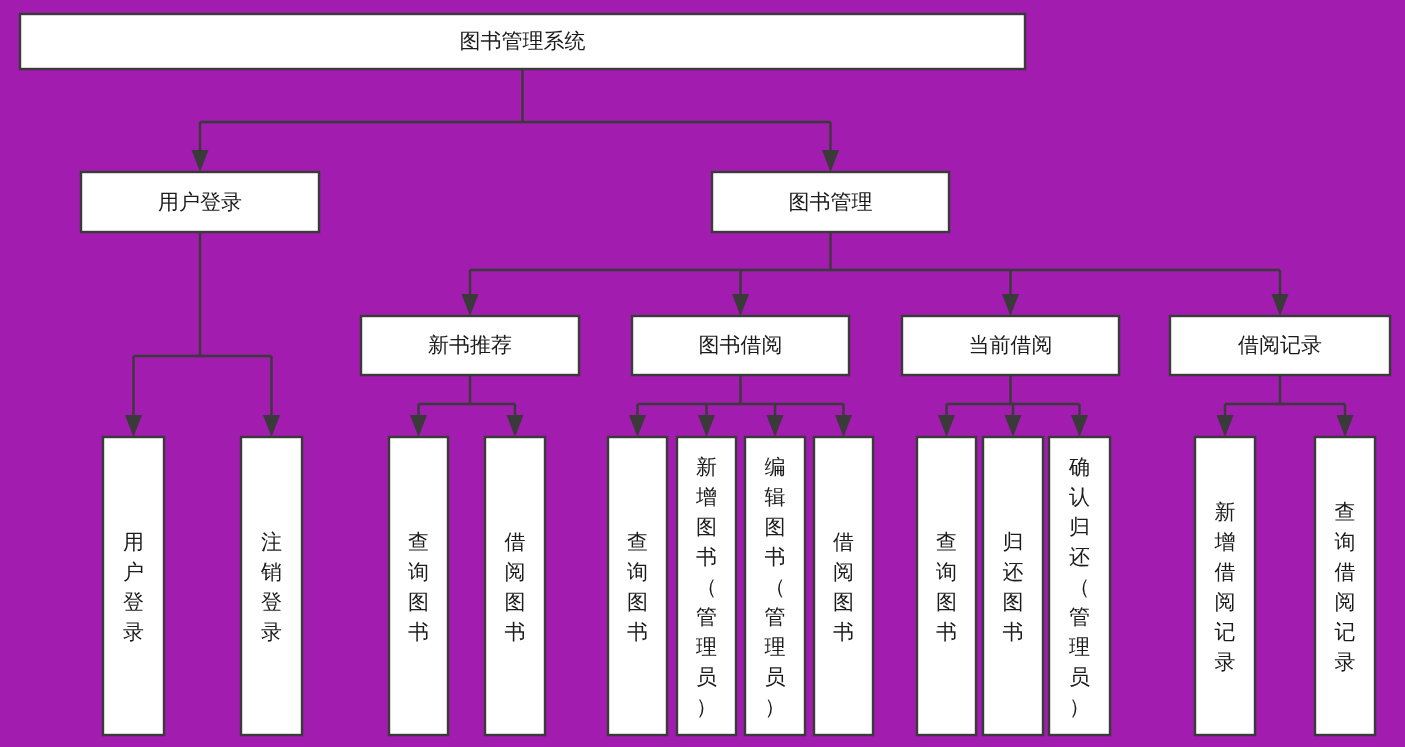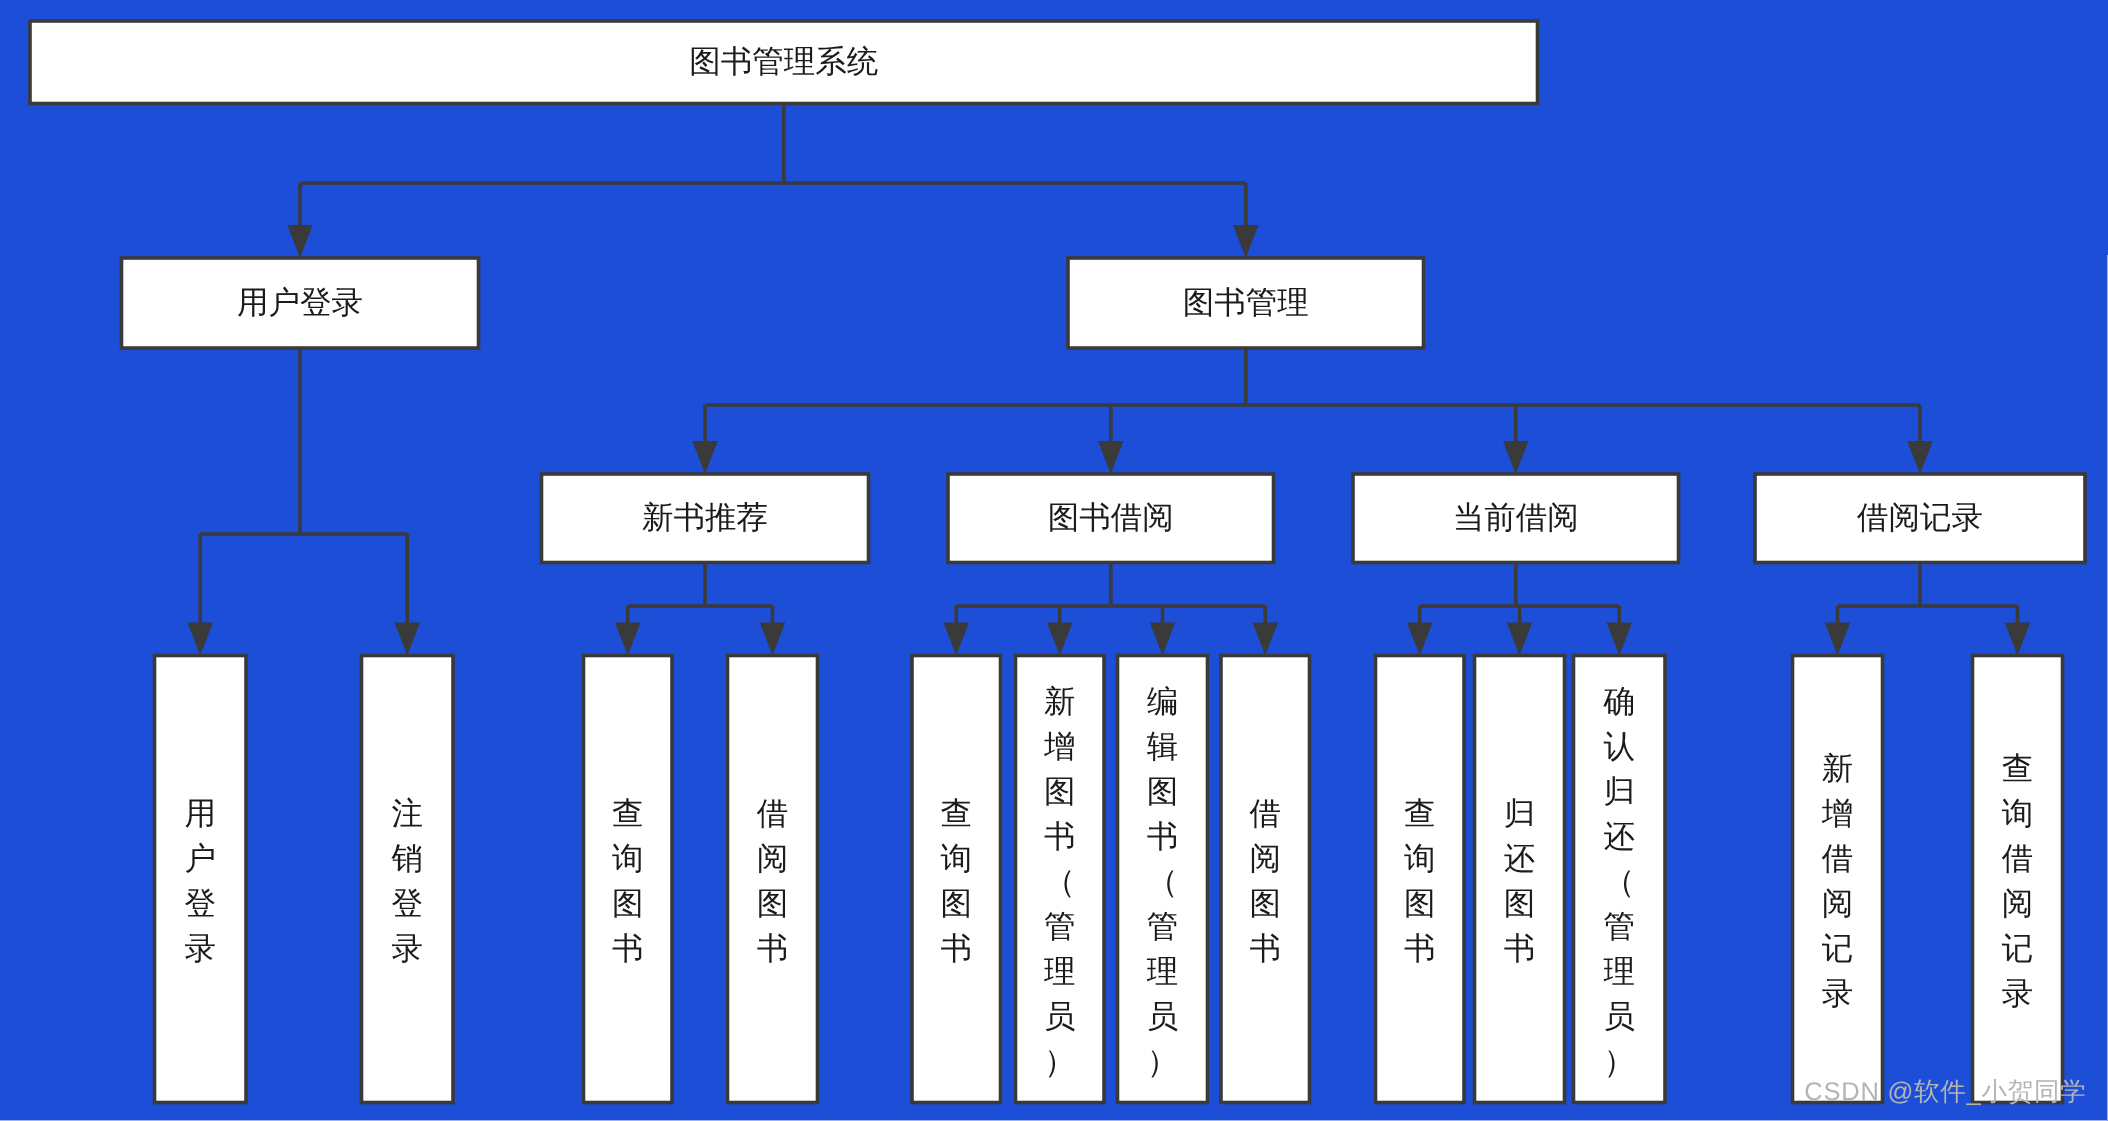--- a/index.html
+++ b/index.html
@@ -8,21 +8,21 @@
     padding: 0;
     background: #ffffff;
   }
   body {
     font-family: "Liberation Sans", "DejaVu Sans", sans-serif;
   }
   #diagram-root {
     position: relative;
     width: 1405px;
     height: 747px;
-    background: #1d4ed8;
+    background: #a21caf;
     overflow: hidden;
   }
   svg#tree-svg {
     position: absolute;
     left: 0;
     top: 0;
     width: 1405px;
     height: 747px;
     display: block;
   }
@@ -203,14 +203,13 @@
           <rect x="1195" y="437" width="60" height="298" class="node-box"></rect>
           <text x="1225" y="0" class="node-label-vertical"><tspan x="1225" y="519.4">新</tspan><tspan x="1225" y="549.4">增</tspan><tspan x="1225" y="579.4">借</tspan><tspan x="1225" y="609.4">阅</tspan><tspan x="1225" y="639.4">记</tspan><tspan x="1225" y="669.4">录</tspan></text>
         </g>
         <g>
           <rect x="1315" y="437" width="60" height="298" class="node-box"></rect>
           <text x="1345" y="0" class="node-label-vertical"><tspan x="1345" y="519.4">查</tspan><tspan x="1345" y="549.4">询</tspan><tspan x="1345" y="579.4">借</tspan><tspan x="1345" y="609.4">阅</tspan><tspan x="1345" y="639.4">记</tspan><tspan x="1345" y="669.4">录</tspan></text>
         </g>
       </g>
   </svg>
 
-  <div class="watermark">CSDN @软件_小贺同学</div>
 </div>
 
 </body></html>

